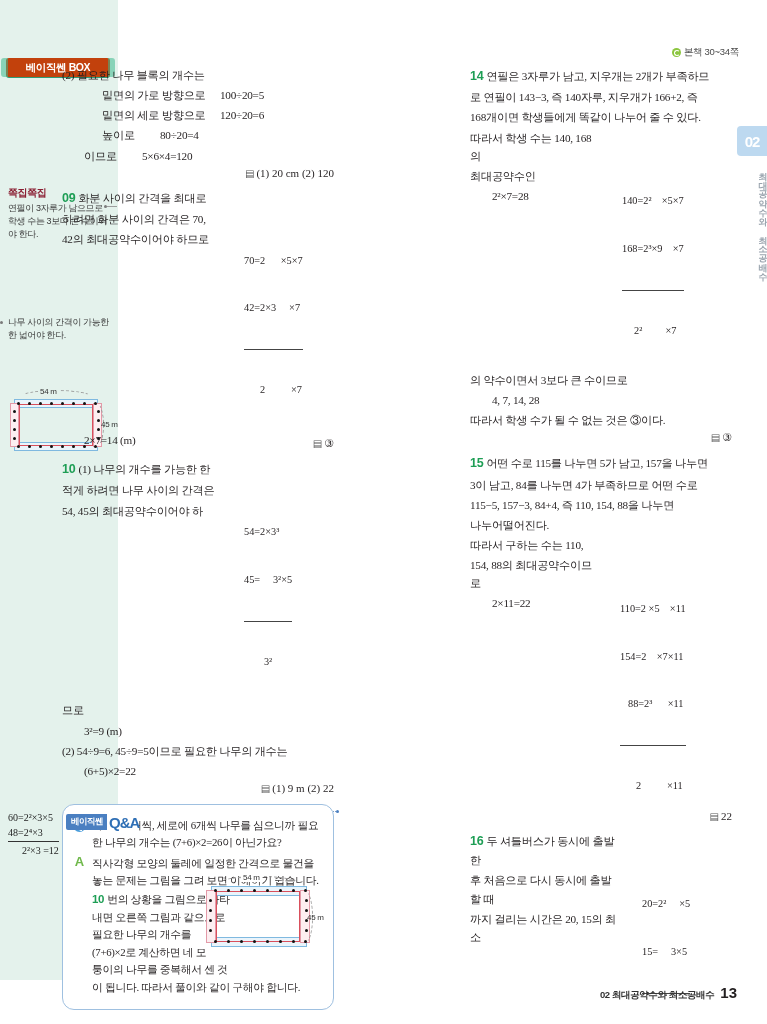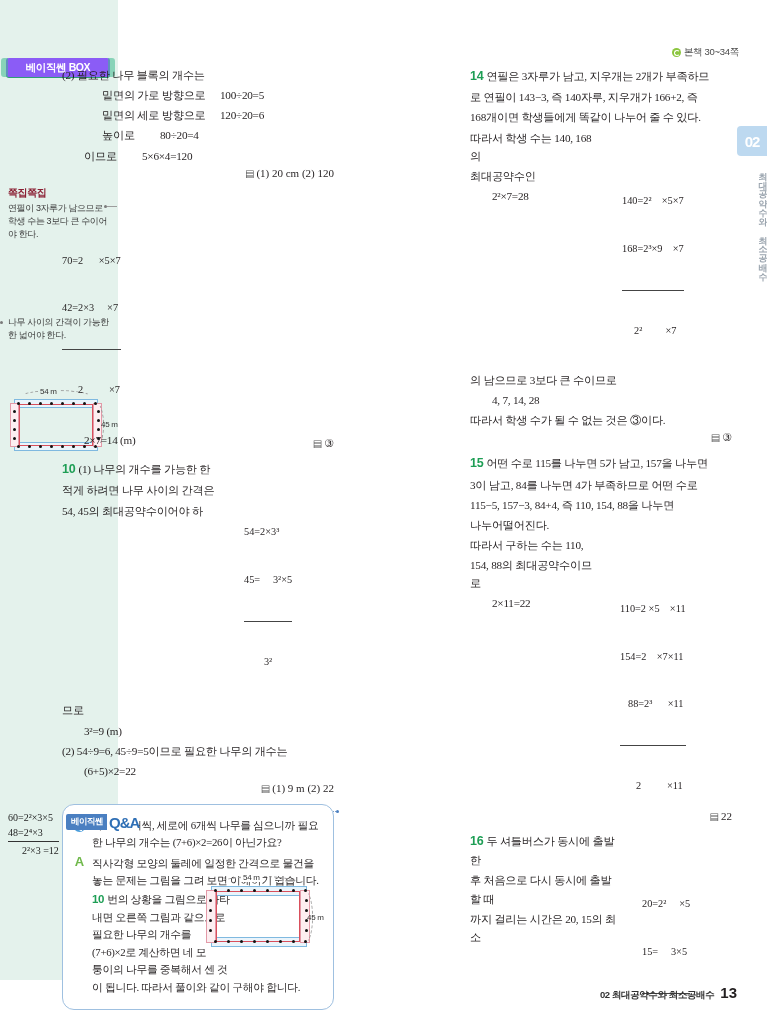--- a/index.html
+++ b/index.html
@@ -56,21 +56,21 @@
   .col-mid   { left:338px; width:118px; top:0px; height:1024px; }
   .col-right { left:470px; width:262px; }
 
   
   .mid-bg {
     position:absolute; left:0; top:0; width:118px; height:980px;
     background:#e4f2ec;
   }
   .mid-head {
     position:absolute; left:6px; top:58px; width:104px; height:19px;
-    background:#8b5cf6; border-radius:3px;
+    background:#c2410c; border-radius:3px;
     display:flex; align-items:center; justify-content:center;
     box-shadow: 0 1px 0 #2f9e77;
   }
   .mid-head span {
     font-family:"Liberation Sans", sans-serif;
     font-size:10.5px; font-weight:bold; color:#ffffff; letter-spacing:-0.4px;
   }
   .mid-head::before, .mid-head::after{
     content:""; position:absolute; width:7px; height:19px;
     background:#3cba8e; top:0;
@@ -289,20 +289,27 @@
         <span style="width:58px;">이므로</span>
         <span>5×6×4=120</span>
       </div>
       <div class="ans">
         <span class="ansmark">▤</span><span>(1) 20 cm    (2) 120</span>
       </div>
     </div>
 
     <div class="block">
       <div class="flexrow">
+        <div class="txt" style="max-width:162px;">
+          <div class="p">
+            <span class="num">09</span><span>화분 사이의 간격을 최대로</span>
+          </div>
+          <div class="p">하려면 화분 사이의 간격은 70,</div>
+          <div class="p">42의 최대공약수이어야 하므로</div>
+        </div>
         <div class="fact" style="margin-top:1px;">
           <span class="line">
             <span style="display:block;">70=2      ×5×7</span>
             <span style="display:block;">42=2×3     ×7</span>
           </span>
           <span style="display:block; padding-left:16px;">2          ×7</span>
         </div>
       </div>
       <div class="p ind1" style="margin-top:1px;">2×7=14 (m)</div>
       <div class="ans" style="margin-top:-14px;">
@@ -438,21 +445,21 @@
           <div class="p ind1">2²×7=28</div>
         </div>
         <div class="fact" style="margin-top:1px;">
           <span class="line">
             <span style="display:block;">140=2²    ×5×7</span>
             <span style="display:block;">168=2³×9    ×7</span>
           </span>
           <span style="display:block; padding-left:12px;">2²         ×7</span>
         </div>
       </div>
-      <div class="p">의 남으므로 3보다 큰 수이므로</div>
+      <div class="p">의 약수이면서 3보다 큰 수이므로</div>
       <div class="p ind1">4, 7, 14, 28</div>
       <div class="p">따라서 학생 수가 될 수 없는 것은 ③이다.</div>
       <div class="ans">
         <span class="ansmark">▤</span><span>③</span>
       </div>
     </div>
 
     <div class="block">
       <div class="p">
         <span class="num">15</span><span>어떤 수로 115를 나누면 5가 남고, 157을 나누면</span>

